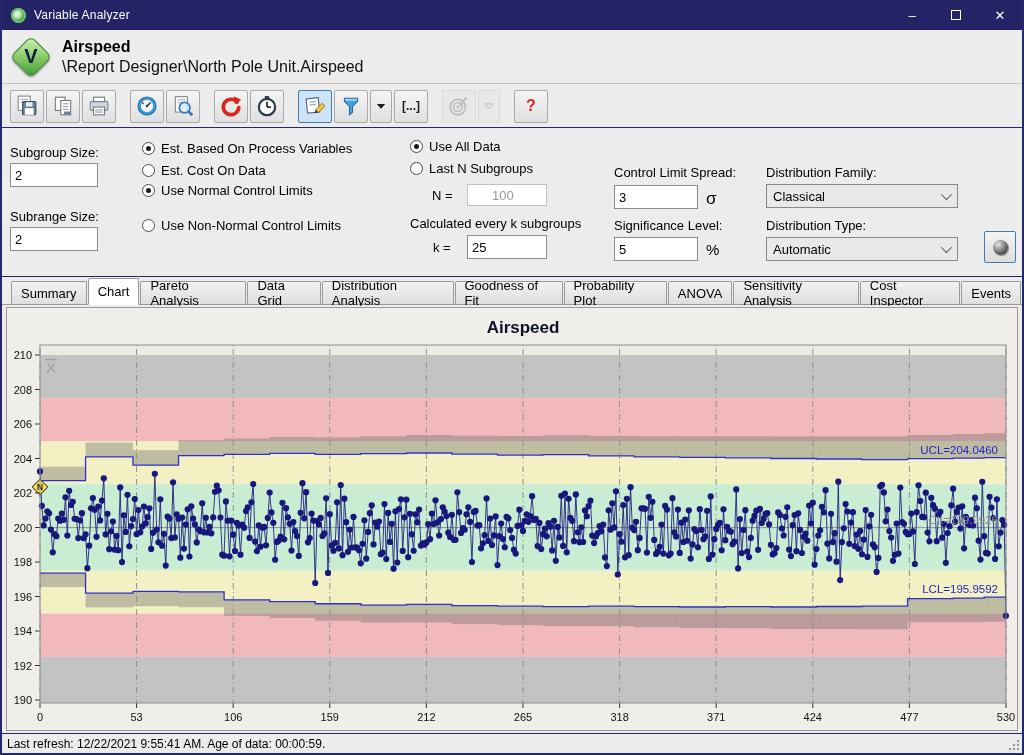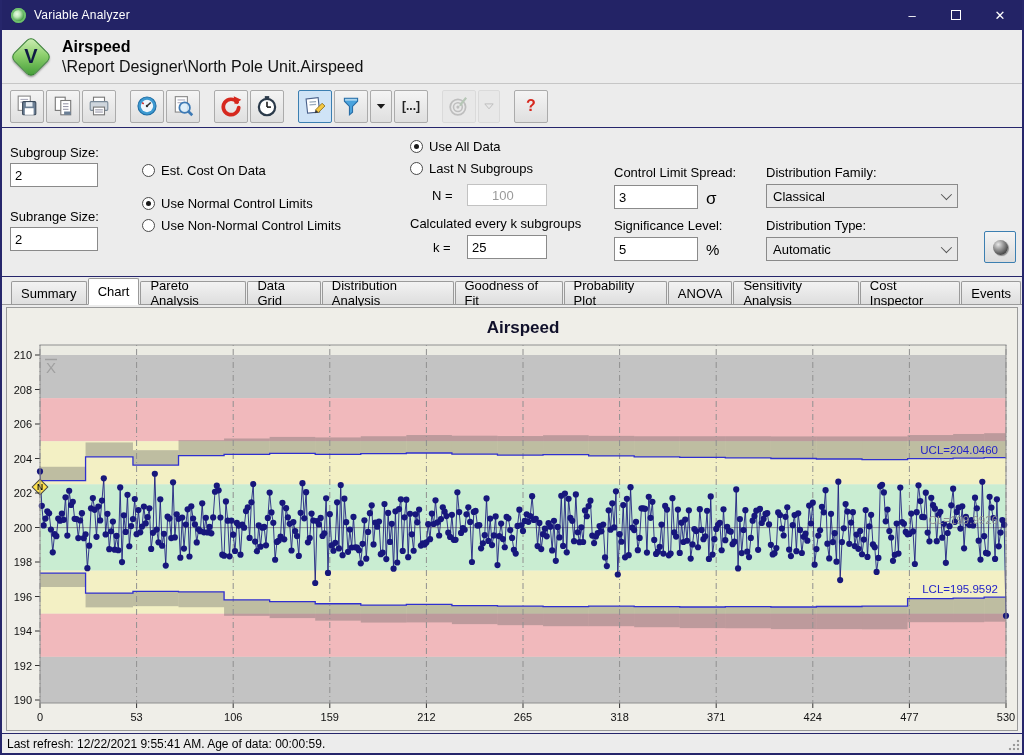--- a/index.html
+++ b/index.html
@@ -282,25 +282,29 @@
       <span class="tb-help">?</span>
     </div>
   </div>
 
   <div class="controls">
     <span class="ctl-label" style="left:8px; top:16px;">Subgroup Size:</span>
     <input class="txt" style="left: 8px; top: 34px; width: 88px;" value="2">
     <span class="ctl-label" style="left:8px; top:80px;">Subrange Size:</span>
     <input class="txt" style="left: 8px; top: 98px; width: 88px;" value="2">
 
+    <div class="radio checked" style="left:140px; top:12px;">
+      <span class="rb"></span>
+      <span>Est. Based On Process Variables</span>
+    </div>
     <div class="radio" style="left:140px; top:34px;">
       <span class="rb"></span>
       <span>Est. Cost On Data</span>
     </div>
-    <div class="radio checked" style="left:140px; top:67px;align-items:center;">
+    <div class="radio checked" style="left:140px; top:54px;align-items:center;">
       <span class="rb"></span>
       <span>Use Normal Control Limits</span>
     </div>
     <div class="radio" style="left:140px; top:89px;">
       <span class="rb"></span>
       <span>Use Non-Normal Control Limits</span>
     </div>
 
     <div class="radio checked" style="left:408px; top:10px;">
       <span class="rb"></span>

